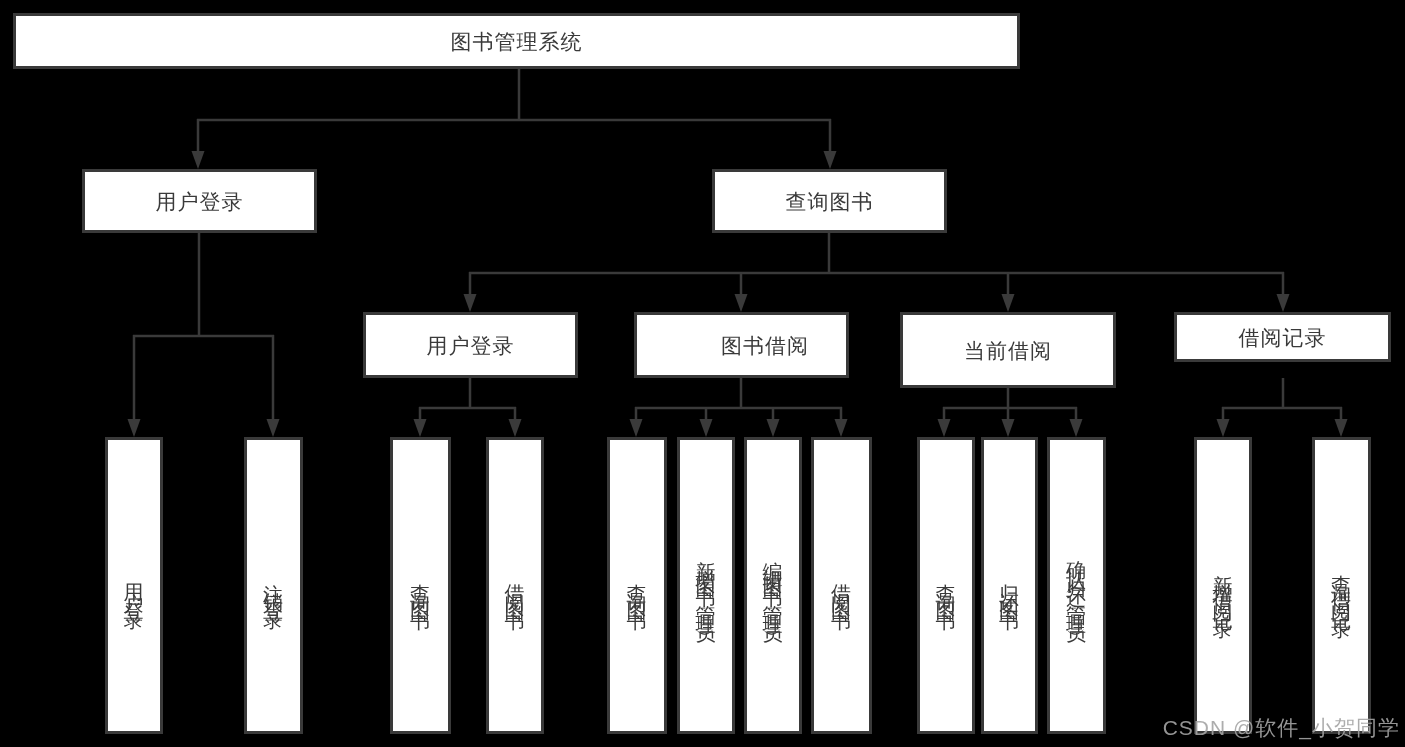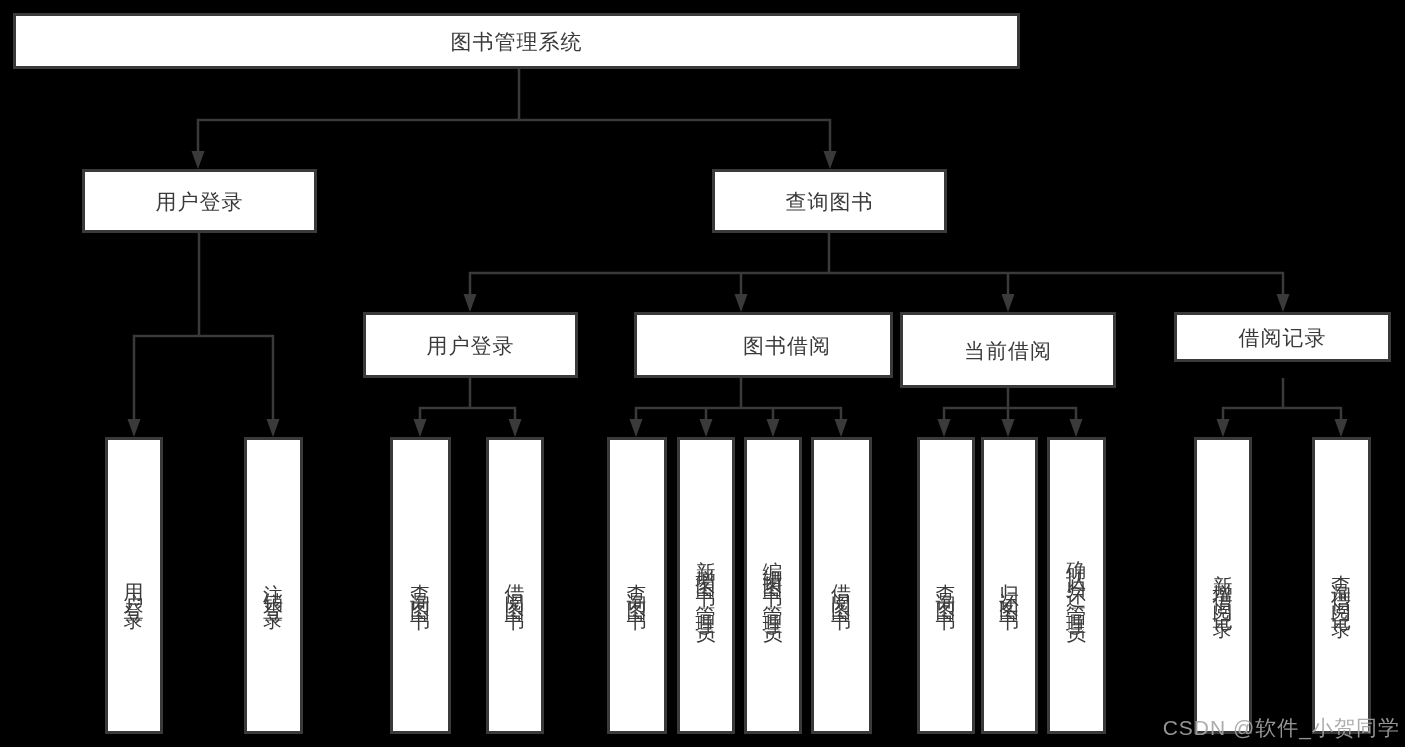--- a/index.html
+++ b/index.html
@@ -121,21 +121,21 @@
     <line x1="1341" y1="407" x2="1341" y2="425"></line>
     <polygon points="1334.5,419 1347.5,419 1341,437" fill="#3a3a3a" stroke="none"></polygon>
   </svg>
 
   <div class="box" style="left:13px; top:13px; width:1007px; height:56px;">图书管理系统</div>
 
   <div class="box" style="left:82px; top:169px; width:235px; height:64px;">用户登录</div>
   <div class="box" style="left:712px; top:169px; width:235px; height:64px;">查询图书</div>
 
   <div class="box" style="left:363px; top:312px; width:215px; height:66px;">用户登录</div>
-  <div class="box" style="left:634px; top:312px; width:259px; height:66px;padding-left:47px;">图书借阅</div>
+  <div class="box" style="left:634px; top:312px; width:215px; height:66px;padding-left:47px;">图书借阅</div>
   <div class="box" style="left:900px; top:312px; width:216px; height:76px;">当前借阅</div>
   <div class="box" style="left:1174px; top:312px; width:217px; height:50px;">借阅记录</div>
 
   <div class="box leaf" style="left:105px; top:437px; width:58px; height:297px;">用户登录</div>
   <div class="box leaf" style="left:244px; top:437px; width:59px; height:297px;">注销登录</div>
 
   <div class="box leaf" style="left:390px; top:437px; width:61px; height:297px;">查询图书</div>
   <div class="box leaf" style="left:486px; top:437px; width:58px; height:297px;">借阅图书</div>
 
   <div class="box leaf" style="left:607px; top:437px; width:60px; height:297px;">查询图书</div>

